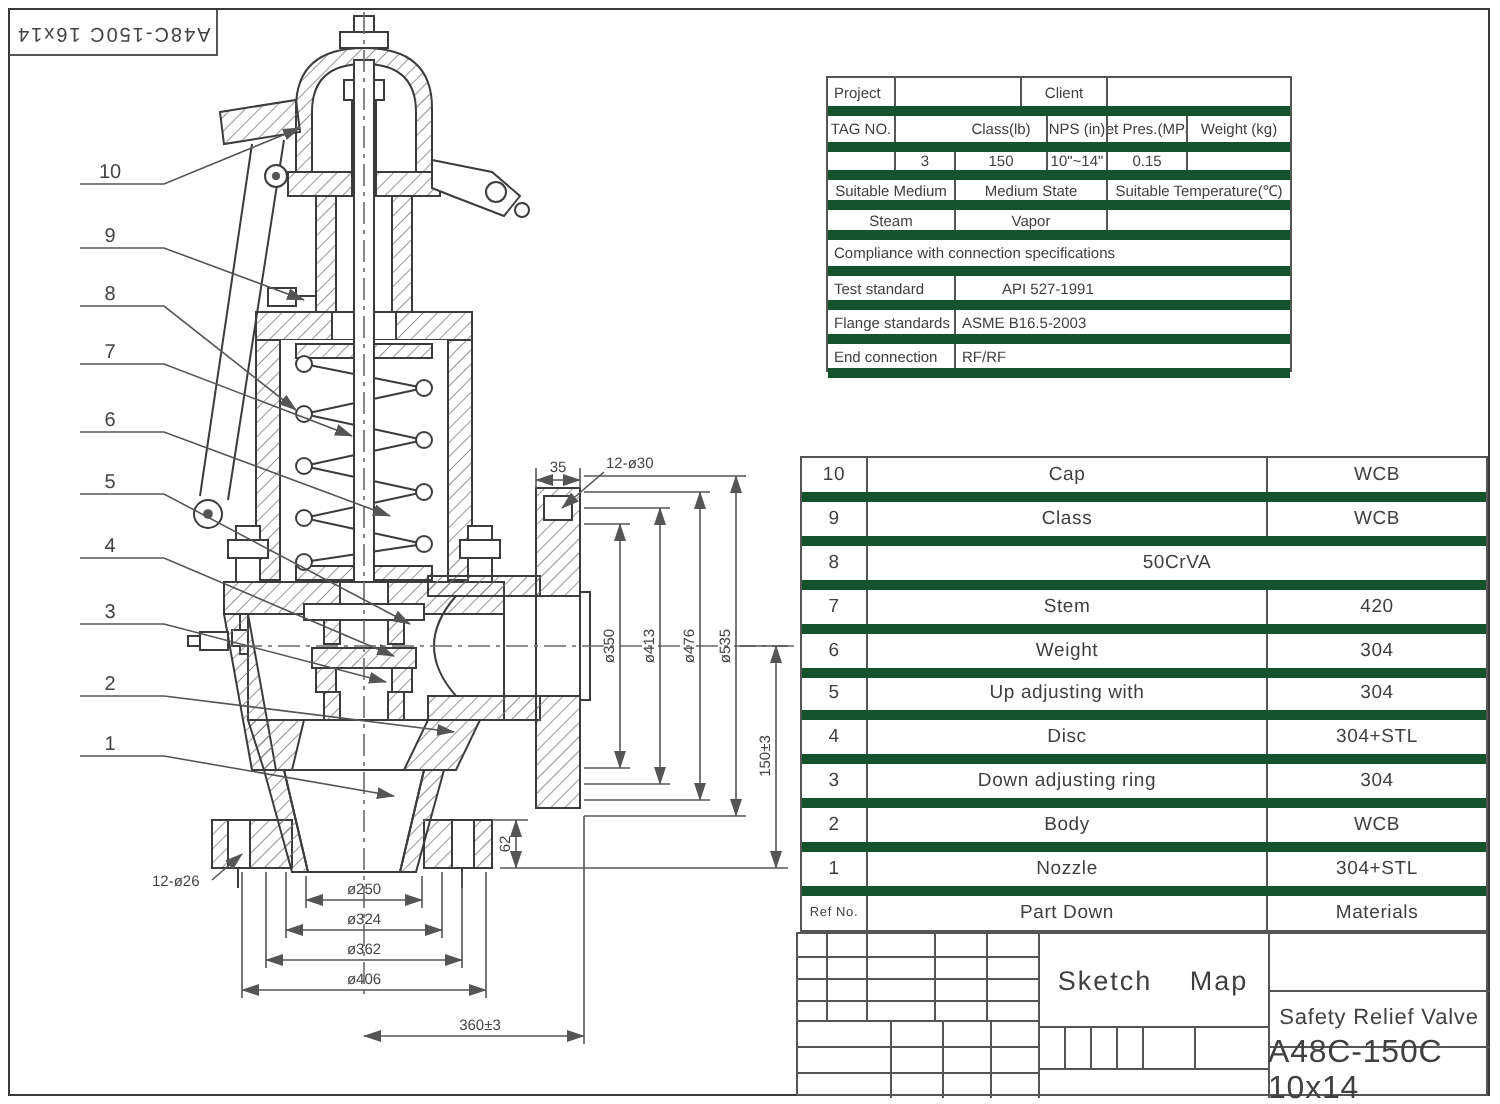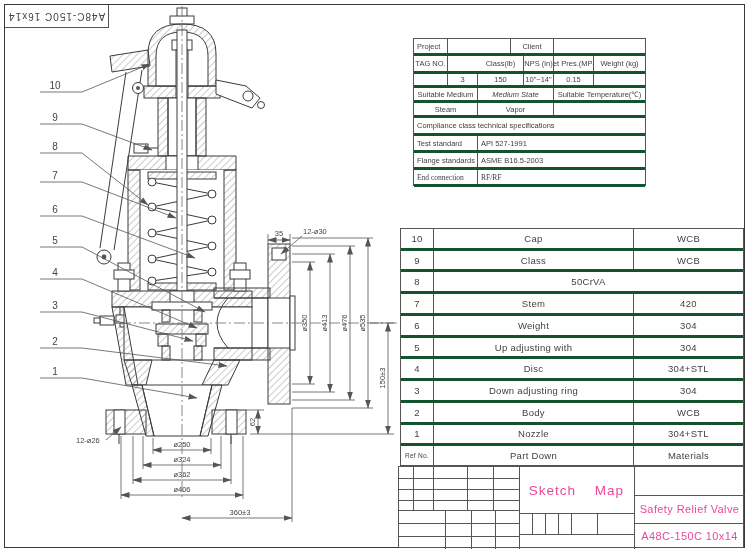--- a/index.html
+++ b/index.html
@@ -5,43 +5,43 @@
   html,body{margin:0;padding:0;background:#e8e8e8;}
   *{box-sizing:border-box;}
   #page{position:relative;width:750px;height:552px;background:#ffffff;font-family:"Liberation Sans",sans-serif;color:#3a3a3a;overflow:hidden;}
   .border-frame{position:absolute;left:4px;top:4px;width:741px;height:544px;border:1.5px solid #3a3a3a;}
   .corner-box{position:absolute;left:5px;top:5px;width:104px;height:23px;border-right:1px solid #555;border-bottom:1px solid #555;display:flex;align-items:center;justify-content:center;}
   .corner-box span{display:block;transform:rotate(180deg);font-size:10px;letter-spacing:1px;color:#444;white-space:nowrap;}
   svg text{font-family:"Liberation Sans",sans-serif;}
 
   
   .ttable{position:absolute;border:1px solid #555;display:flex;flex-direction:column;background:#fff;}
-  .r{display:flex;flex:0 0 auto;border-top:3px solid #14532d;min-height:0;}
+  .r{display:flex;flex:0 0 auto;border-top:5px solid #14532d;min-height:0;}
   .r:first-child{border-top:none;}
   .c{border-right:1px solid #555;display:flex;align-items:center;justify-content:center;font-size:7.5px;white-space:nowrap;overflow:hidden;color:#3f3f3f;}
   .c:last-child{border-right:none;}
   .cl{justify-content:flex-start;padding-left:3px;}
   .grow{flex:1;text-align:center;}
 
   
   .parts .r{flex:1;}
   .parts .c{font-size:9.5px;letter-spacing:.3px;}
   .parts .ref{width:33px;}
   .parts .pname{width:200px;}
   .parts .mat{flex:1;}
   .parts .foot .ref{font-size:6.5px;}
 
   
   .tblock{position:absolute;left:398px;top:466px;width:346px;height:82px;border:1px solid #555;background:#fff;}
   .tblock .vl{position:absolute;width:1px;background:#555;}
   .tblock .hl{position:absolute;height:1px;background:#555;}
-  .tblock .txt{position:absolute;display:flex;align-items:center;justify-content:center;color:#ec4899;}
+  .tblock .txt{position:absolute;display:flex;align-items:center;justify-content:center;color:#404040;}
   .sketch{left:120px;top:0;width:115px;height:46px;font-size:13.5px;word-spacing:14px;letter-spacing:1px;}
   .pname-cell{left:235px;top:28px;width:111px;height:28px;font-size:11px;letter-spacing:.4px;}
-  .model-cell{left:235px;top:56px;width:111px;height:26px;font-size:11px;letter-spacing:.4px;}
+  .model-cell{left:235px;top:56px;width:111px;height:26px;font-size:16px;letter-spacing:.4px;}
 </style>
 </head>
 <body>
 
 <div id="page">
   <div class="border-frame"></div>
 
   <div class="corner-box">
     <span>A48C-150C 16x14</span>
   </div>
@@ -280,40 +280,40 @@
     <div class="r" style="height:14px;">
       <div class="c" style="width:34px;"></div>
       <div class="c" style="width:30px;">3</div>
       <div class="c" style="width:46px;">150</div>
       <div class="c" style="width:30px;">10"~14"</div>
       <div class="c" style="width:40px;">0.15</div>
       <div class="c grow"></div>
     </div>
     <div class="r" style="height:15px;">
       <div class="c" style="width:64px;">Suitable Medium</div>
-      <div class="c" style="width:76px;font-style:italic;">Medium State</div>
+      <div class="c" style="width:76px;">Medium State</div>
       <div class="c grow">Suitable Temperature(℃)</div>
     </div>
     <div class="r" style="height:15px;">
       <div class="c" style="width:64px;">Steam</div>
       <div class="c" style="width:76px;">Vapor</div>
       <div class="c grow"></div>
     </div>
     <div class="r" style="height:18px;">
-      <div class="c cl grow">Compliance class technical specifications</div>
-    </div>
-    <div class="r" style="height:17px;">
+      <div class="c cl grow">Compliance with connection specifications</div>
+    </div>
+    <div class="r" style="height:17px;gap:20px;">
       <div class="c cl" style="width:64px;">Test standard</div>
       <div class="c cl grow">API 527-1991</div>
     </div>
     <div class="r" style="height:17px;">
       <div class="c cl" style="width:64px;">Flange standards</div>
       <div class="c cl grow">ASME B16.5-2003</div>
     </div>
-    <div class="r" style="height:17px;font-family:Liberation Serif, serif;">
+    <div class="r" style="height:17px;">
       <div class="c cl" style="width:64px;">End connection</div>
       <div class="c cl grow">RF/RF</div>
     </div>
     <div class="r grow">
       <div class="c cl" style="width:64px;font-size:6.8px;">Flange pressure class</div>
       <div class="c cl grow">150Lb/150Lb</div>
     </div>
   </div>
 
   <div class="ttable parts" style="left:400px;top:228px;width:344px;height:238px;">

